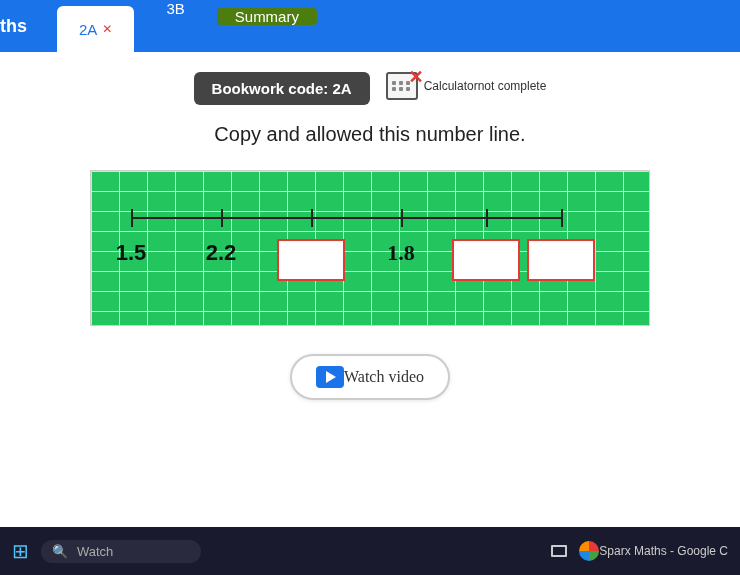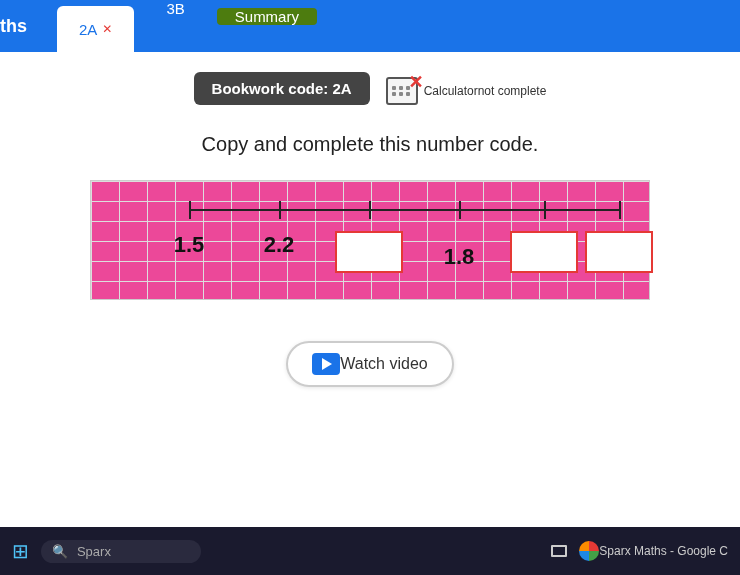--- a/index.html
+++ b/index.html
@@ -74,23 +74,23 @@
       height: calc(575px - 52px - 48px);
       display: flex;
       flex-direction: column;
       align-items: center;
       padding-top: 20px;
     }
 
     
     .bookwork-row {
       display: flex;
-      align-items: flex-end;
+      align-items: flex-start;
       gap: 16px;
-      margin-bottom: 28px;
+      margin-bottom: 18px;
     }
 
     .bookwork-badge {
       background: #444;
       color: white;
       padding: 8px 18px;
       border-radius: 6px;
       font-size: 15px;
       font-weight: bold;
     }
@@ -146,27 +146,27 @@
     
     .instruction {
       font-size: 20px;
       color: #222;
       margin-bottom: 24px;
     }
 
     
     .numberline-container {
       border: 1px solid #ccc;
-      background: #ec4899;
+      background: #22c55e;
       width: 560px;
-      height: 120px;
-      position: relative;
-      display: flex;
-      align-items: center;
-      justify-content: flex-end;
+      height: 156px;
+      position: relative;
+      display: flex;
+      align-items: center;
+      justify-content: flex-start;
     }
 
     
     .grid-bg {
       position: absolute;
       top: 0; left: 0;
       width: 100%; height: 100%;
       background-image:
         linear-gradient(to right, #ddd 1px, transparent 1px),
         linear-gradient(to bottom, #ddd 1px, transparent 1px);
@@ -256,22 +256,23 @@
     .watch-video-btn {
       display: flex;
       align-items: center;
       background: white;
       border: 2px solid #ccc;
       border-radius: 24px;
       padding: 10px 24px;
       font-size: 16px;
       color: #333;
       cursor: pointer;
-      margin-top: 41px;
+      margin-top: 28px;
       box-shadow: 0 1px 4px rgba(0,0,0,0.1);
+      font-family: Liberation Serif, serif;
     }
 
     .video-icon {
       width: 28px;
       height: 22px;
       background: #1a73e8;
       border-radius: 4px;
       display: flex;
       align-items: center;
       justify-content: center;
@@ -322,21 +323,21 @@
         </div>
         <span class="x-overlay" style="color:#e53935; font-size:18px; font-weight:bold;">✕</span>
       </div>
       <div class="calculator-info">
         <span>Calculator</span>
         <span>not complete</span>
       </div>
     </div>
   </div>
 
-  <div class="instruction">Copy and complete this number code.</div>
+  <div class="instruction">Copy and allowed this number line.</div>
 
   <div class="numberline-container">
     <div class="grid-bg"></div>
 
     <div class="numberline-inner">
 
       <div style="position:relative; width:100%; height:20px; margin-bottom:6px;">
 
         <div style="position:absolute; left:8%; top:0; width:2px; height:18px; background:#222;"></div>
         <div style="position:absolute; left:26%; top:0; width:2px; height:18px; background:#222;"></div>
@@ -349,21 +350,21 @@
       </div>
 
       <div style="position:relative; width:100%; height:52px;">
 
         <span class="label-item" style="left:8%; top:5px;">1.5</span>
 
         <span class="label-item" style="left:26%; top:5px;">2.2</span>
 
         <div class="input-box" style="left:44%; top:4px;"></div>
 
-        <span class="label-item" style="left:62%; top:17px;">1.8</span>
+        <span class="label-item" style="left:62%; top:5px;font-family:Liberation Serif, serif;">1.8</span>
 
         <div class="input-box" style="left:79%; top:4px;"></div>
 
         <div class="input-box" style="left:94%; top:4px;"></div>
       </div>
     </div>
   </div>
 
   <button class="watch-video-btn">
     <div class="video-icon">
@@ -371,21 +372,21 @@
     </div>
     <span>Watch video</span>
   </button>
 
 </div>
 
 <div class="bottom-bar">
   <span class="windows-icon">⊞</span>
   <div class="search-bar">
     <span style="color:#aaa;">🔍</span>
-    <span style="color:#aaa;">Sparx</span>
+    <span style="color:#aaa;">Watch</span>
   </div>
   <div style="flex:1;"></div>
   <div class="taskbar-item">
     <div class="monitor-icon"></div>
   </div>
   <div class="taskbar-item">
     <div class="sparx-icon"></div>
     <span>Sparx Maths - Google C</span>
   </div>
 </div>

